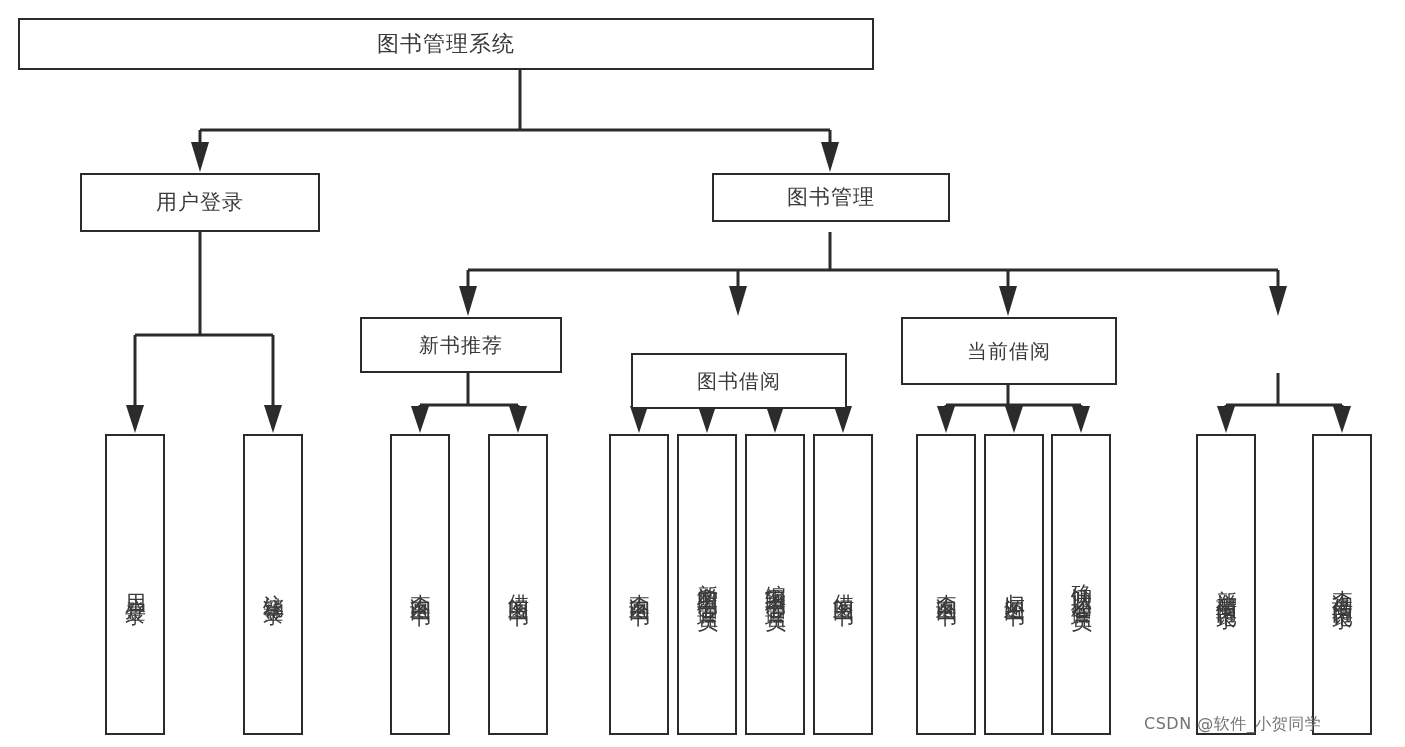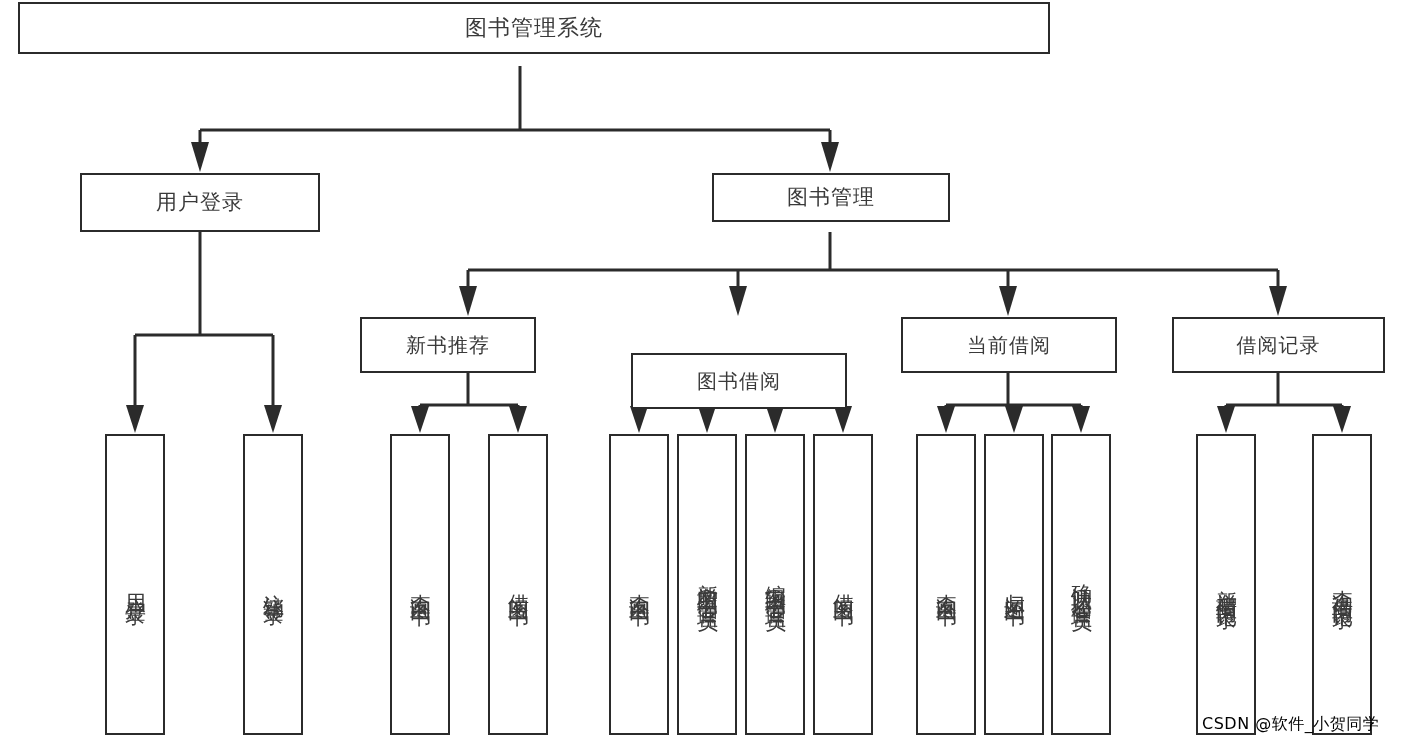--- a/index.html
+++ b/index.html
@@ -17,21 +17,21 @@
 
   .leaf{position:absolute;box-sizing:border-box;background:#ffffff;border:2px solid #2b2b2b;
         display:flex;align-items:center;justify-content:center;z-index:2;}
   .leaf .vlbl{
      writing-mode:vertical-rl;
      text-orientation:upright;
      color:#3a3a3a;font-size:21px;letter-spacing:4px;line-height:1.0;
      white-space:nowrap;
   }
 
-  .watermark{position:absolute;left:1202px;top:714px;color:#000000;font-size:16px;
+  .watermark{position:absolute;left:1144px;top:714px;color:#737373;font-size:16px;
              letter-spacing:0.5px;z-index:3;white-space:nowrap;}
 </style>
 </head>
 <body>
 
 <div id="stage">
 
   <svg class="edges" viewBox="0 0 1405 747">
     <g stroke="#2b2b2b" stroke-width="3" fill="none">
 
@@ -94,42 +94,39 @@
       <polygon points="775,433 766,406 784,406"></polygon>
       <polygon points="843,433 834,406 852,406"></polygon>
       <polygon points="946,433 937,406 955,406"></polygon>
       <polygon points="1014,433 1005,406 1023,406"></polygon>
       <polygon points="1081,433 1072,406 1090,406"></polygon>
       <polygon points="1226,433 1217,406 1235,406"></polygon>
       <polygon points="1342,433 1333,406 1351,406"></polygon>
     </g>
   </svg>
 
-  <div class="node root" style="left:18px;top:2px;width:1032px;height:52px;">
+  <div class="node root" style="left:18px;top:18px;width:856px;height:52px;">
     <span class="lbl">图书管理系统</span>
   </div>
 
   <div class="node lvl2" style="left:80px;top:173px;width:240px;height:59px;">
     <span class="lbl">用户登录</span>
   </div>
   <div class="node lvl2" style="left:712px;top:173px;width:238px;height:49px;">
     <span class="lbl">图书管理</span>
   </div>
 
-  <div class="node lvl3" style="left:360px;top:317px;width:176px;height:56px;">
+  <div class="node lvl3" style="left:360px;top:317px;width:202px;height:56px;">
     <span class="lbl">新书推荐</span>
   </div>
   <div class="node lvl3" style="left:631px;top:317px;width:216px;height:56px;margin-top:36px;">
     <span class="lbl">图书借阅</span>
   </div>
-  <div class="node lvl3" style="left:901px;top:317px;width:216px;height:56px;">
+  <div class="node lvl3" style="left:901px;top:317px;width:216px;height:68px;">
     <span class="lbl">当前借阅</span>
-  </div>
-  <div class="node lvl3" style="left:1172px;top:317px;width:213px;height:56px;">
-    <span class="lbl">借阅记录</span>
   </div>
 
   <div class="leaf" style="left:105px;top:434px;width:60px;height:301px;">
     <span class="vlbl">用户登录</span>
   </div>
   <div class="leaf" style="left:243px;top:434px;width:60px;height:301px;">
     <span class="vlbl">注销登录</span>
   </div>
 
   <div class="leaf" style="left:390px;top:434px;width:60px;height:301px;">

